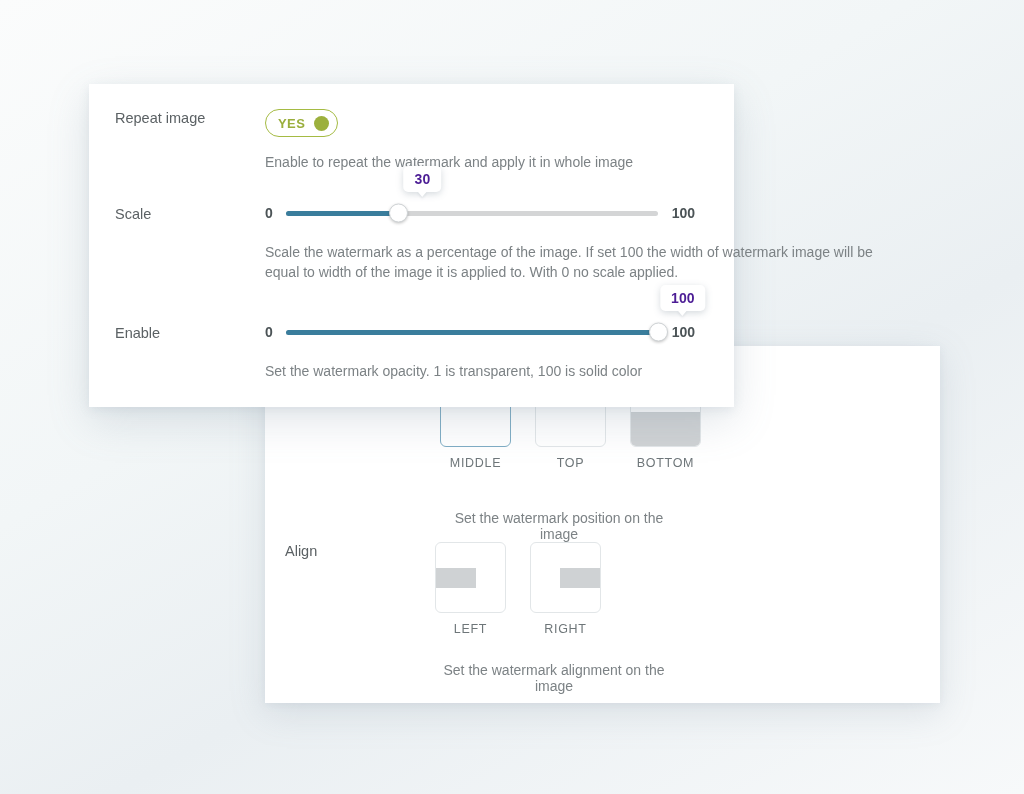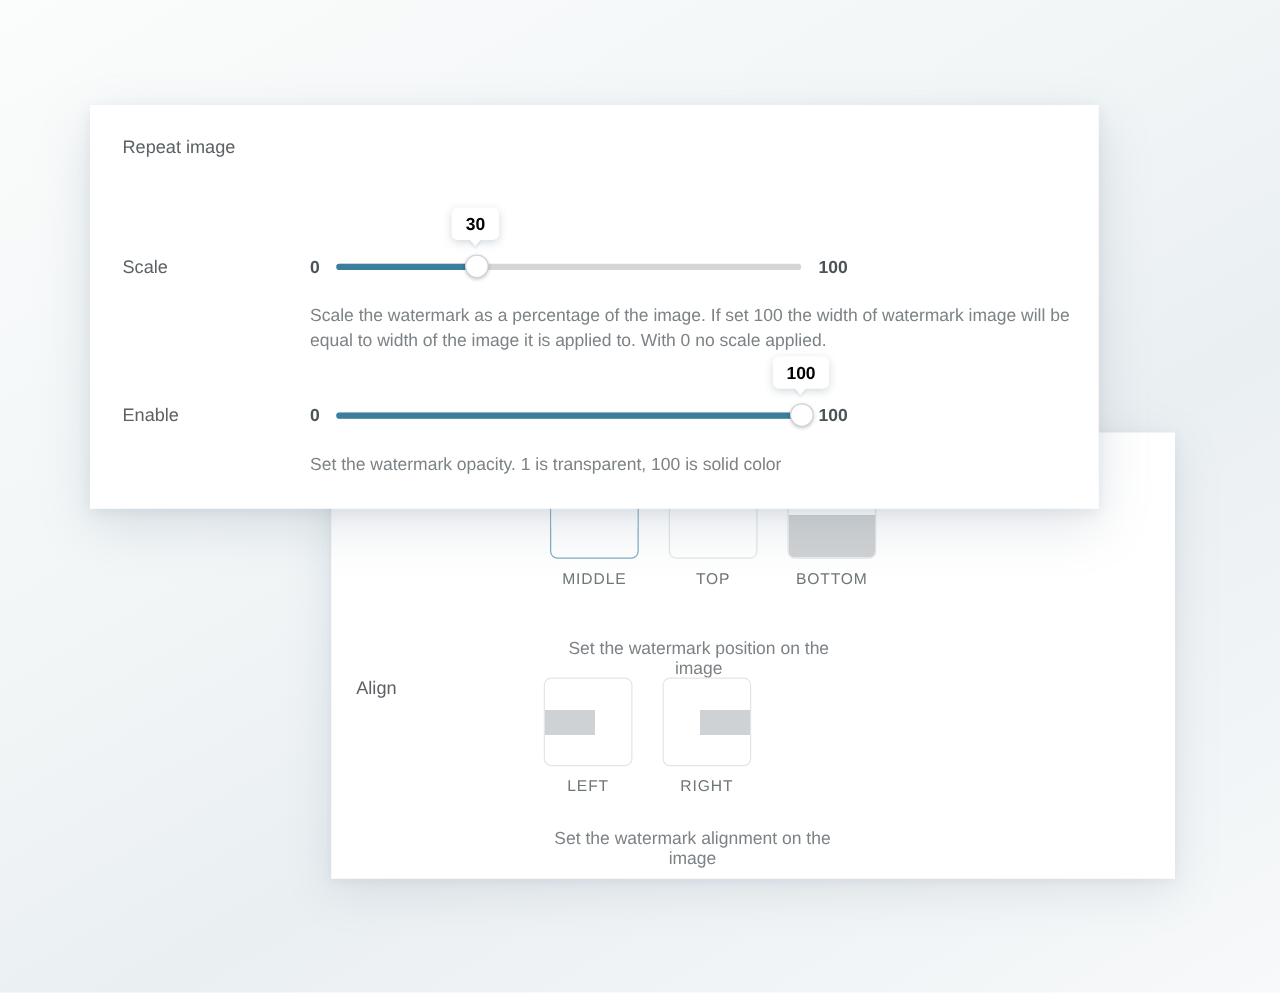--- a/index.html
+++ b/index.html
@@ -29,23 +29,23 @@
     width: 675px;
     height: 357px;
     box-shadow: 0 10px 34px rgba(120,140,155,0.18),
                 0 2px 8px rgba(120,140,155,0.10);
     z-index: 1;
     overflow: hidden;
   }
 
   
   #panel-watermark {
-    left: 72px;
+    left: 89px;
     top: 84px;
-    width: 807px;
+    width: 645px;
     height: 323px;
     box-shadow: 0 14px 40px rgba(110,132,148,0.20),
                 0 3px 10px rgba(110,132,148,0.12);
     z-index: 2;
     text-decoration: underline;
   }
 
   
   .row {
     position: absolute;
@@ -141,23 +141,24 @@
   }
   .slider-bubble {
     position: absolute;
     bottom: 24px;
     transform: translateX(-50%);
     background: #ffffff;
     border-radius: 5px;
     padding: 5px 11px;
     font-size: 14px;
     font-weight: bold;
-    color: #000000;
+    color: #4c1d95;
     box-shadow: 0 2px 7px rgba(90,110,125,0.26);
     white-space: nowrap;
+    margin-left: 25px;
   }
   .slider-bubble::after {
     content: "";
     position: absolute;
     left: 50%;
     margin-left: -5px;
     bottom: -5px;
     width: 0; height: 0;
     border-left: 5px solid transparent;
     border-right: 5px solid transparent;
@@ -287,20 +288,27 @@
       <div class="center-note" style="margin-top:26px; width:238px;">Set the watermark alignment on the image</div>
     </div>
   </div>
 
 </div>
 
 <div class="panel" id="panel-watermark">
 
   <div class="row" style="left:26px; top:25px; width:760px;">
     <div class="field-label">Repeat image</div>
+    <div class="field-body">
+      <div class="toggle">
+        <span class="toggle-text">YES</span>
+        <span class="toggle-knob"></span>
+      </div>
+      <div class="help-text" style="margin-top:15px;">Enable to repeat the watermark and apply it in whole image</div>
+    </div>
   </div>
 
   <div class="row" style="left:26px; top:118px; width:760px;">
     <div class="field-label" style="padding-top:3px;">Scale</div>
     <div class="field-body">
       <div class="slider-wrap">
         <span class="slider-min">0</span>
         <div class="slider-track">
           <div class="slider-fill" id="scale-fill" style="width: 30%;"></div>
           <div class="slider-handle" id="scale-handle" style="left: 30%;"></div>

